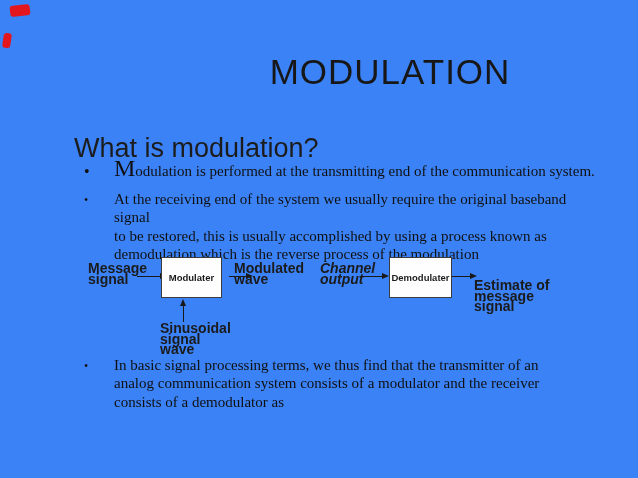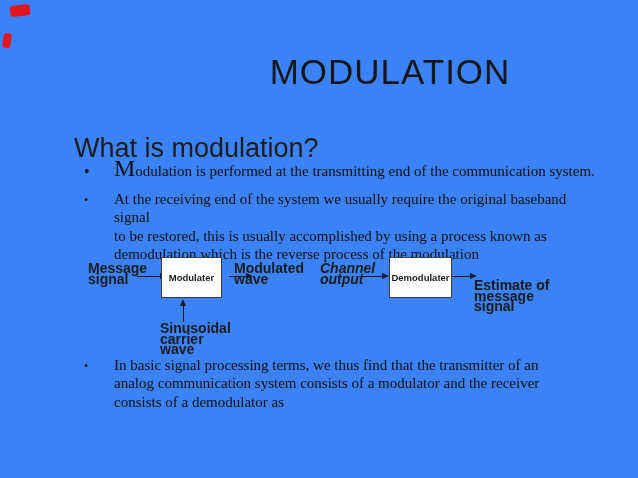--- a/index.html
+++ b/index.html
@@ -124,16 +124,16 @@
     <div class="dbox box-demodulator">
       <span>Demodulater</span>
     </div>
 
     <div class="arr-r a4"></div>
     <div class="dlabel lbl-estimate">Estimate of
 message signal</div>
 
     <div class="arr-u a5"></div>
     <div class="dlabel lbl-carrier">Sinusoidal
-carrier wave</div>
+signal wave</div>
   </div>
 
 </div>
 
 </body></html>

